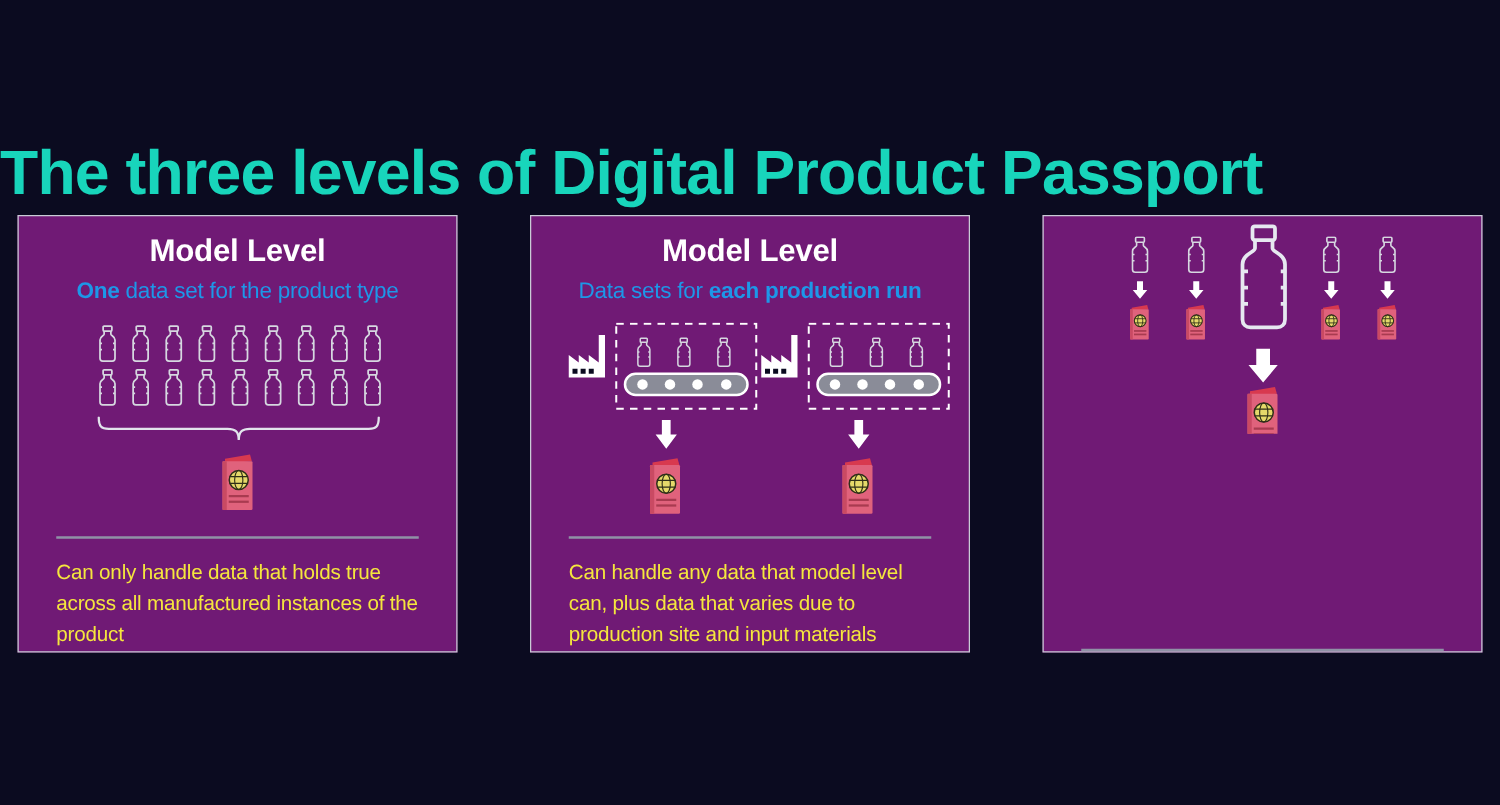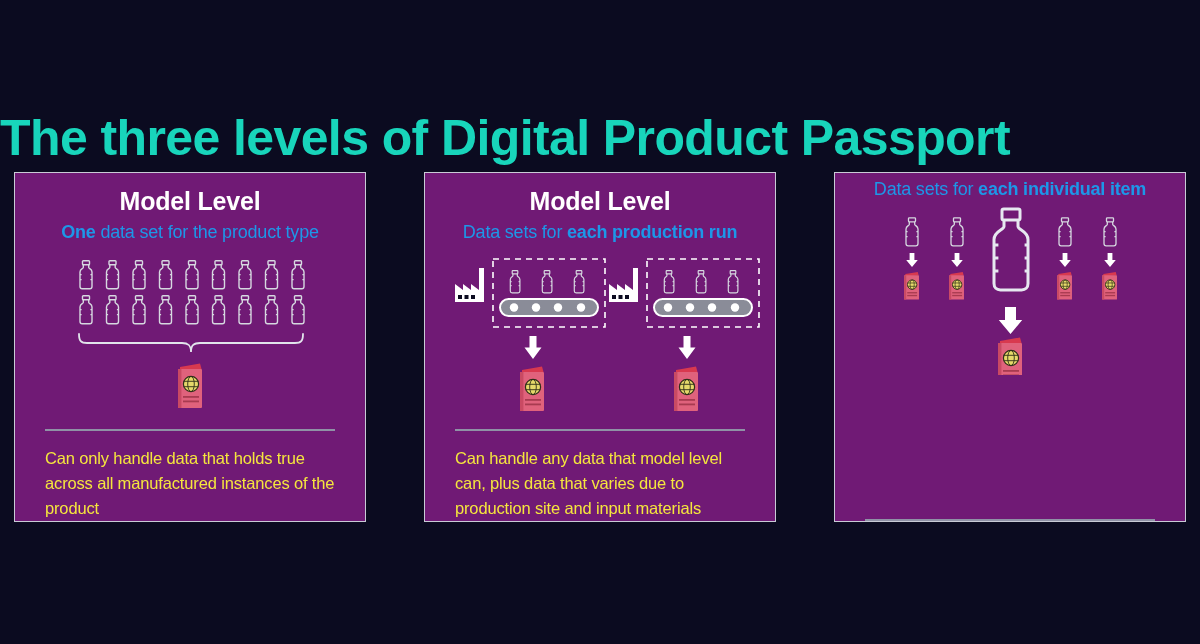--- a/index.html
+++ b/index.html
@@ -357,21 +357,20 @@
           <rect x="10" y="34" width="16" height="1.8" fill="#a83b50"></rect>
           <rect x="10" y="38.5" width="16" height="1.8" fill="#a83b50"></rect>
         </svg>
       </div>
 
       <div class="divider"></div>
       <div class="footnote">Can handle any data that model level can, plus data that varies due to production site and input materials</div>
     </div>
 
     <div class="panel">
-      <div class="panel-subtitle"><span>Data sets for </span><b>each individual item</b></div>
 
       <div class="art">
 
         <svg class="abs" style="left:62px; top:16px;" width="30" height="104" viewBox="0 0 30 104">
           <g fill="none" stroke="#d6d8e0" stroke-width="1.3" stroke-linejoin="round" transform="translate(5,0)">
             <rect x="6.5" y="0.8" width="7" height="4" rx="0.8"></rect>
             <path d="M7.3 4.8 v2.6 c0 1.2 -3.3 1.6 -3.3 4.6 v14.6 c0 1.4 0.9 2.2 2.2 2.2 h7.6 c1.3 0 2.2 -0.8 2.2 -2.2 V12 c0 -3 -3.3 -3.4 -3.3 -4.6 V4.8"></path>
             <path d="M4 14.6 h1.6 M4 19.6 h1.6 M14.4 14.6 h1.6 M14.4 19.6 h1.6"></path>
           </g>
           <path d="M12.6 36 h4.8 v7 h3.4 L15 50 L9.2 43 h3.4 Z" fill="#ffffff"></path>

